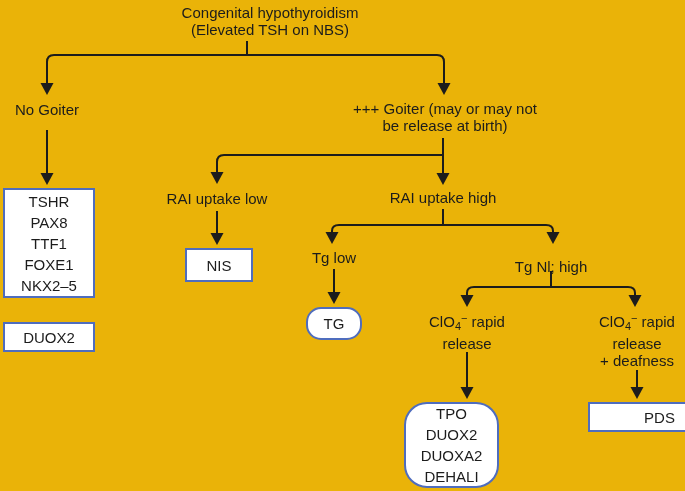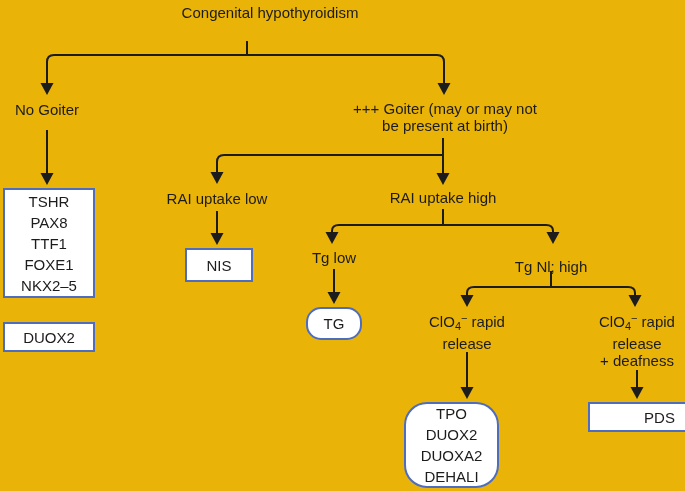--- a/index.html
+++ b/index.html
@@ -94,27 +94,28 @@
       <path d="M551,287 H628 Q635,287 635,293 V305" marker-end="url(#ah)"></path>
 
       <path d="M467,352 V397" marker-end="url(#ah)"></path>
 
       <path d="M637,370 V397" marker-end="url(#ah)"></path>
     </g>
   </svg>
 
   <div class="lbl" style="left:95px; top:4px; width:350px;">
     <div>Congenital hypothyroidism</div>
+    <div>(Elevated TSH on NBS)</div>
   </div>
 
   <div class="lbl" style="left:0px; top:101px; width:94px;">No Goiter</div>
 
   <div class="lbl" style="left:319px; top:100px; width:252px;">
     <div>+++ Goiter (may or may not</div>
-    <div>be present at birth)</div>
+    <div>be release at birth)</div>
   </div>
 
   <div class="lbl" style="left:147px; top:190px; width:140px;">RAI uptake low</div>
 
   <div class="lbl" style="left:373px; top:189px; width:140px;">RAI uptake high</div>
 
   <div class="lbl" style="left:294px; top:249px; width:80px;">Tg low</div>
 
   <div class="lbl" style="left:501px; top:252px; width:100px;margin-top:6px;">Tg Nl; high</div>
 

